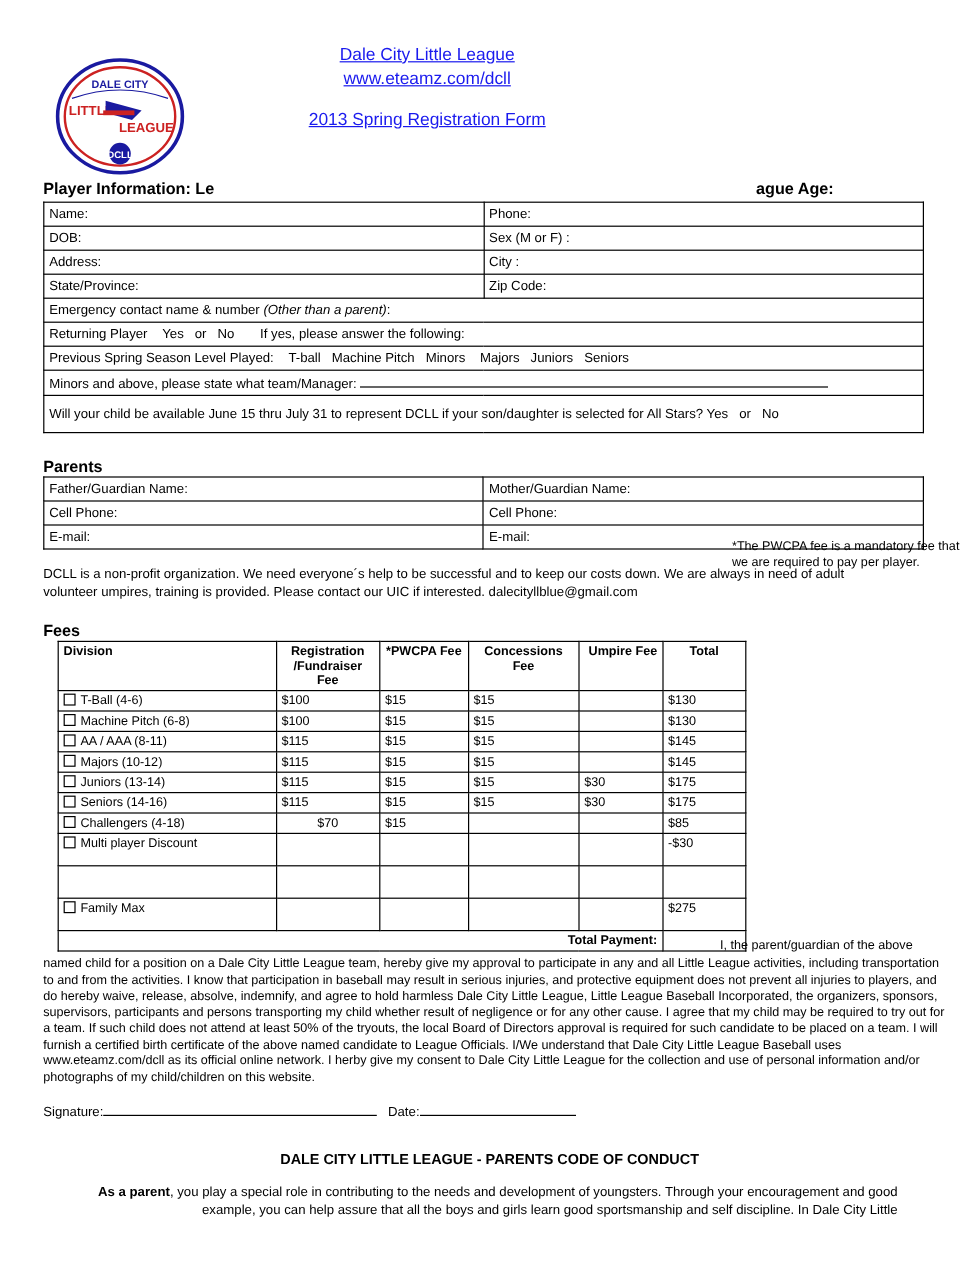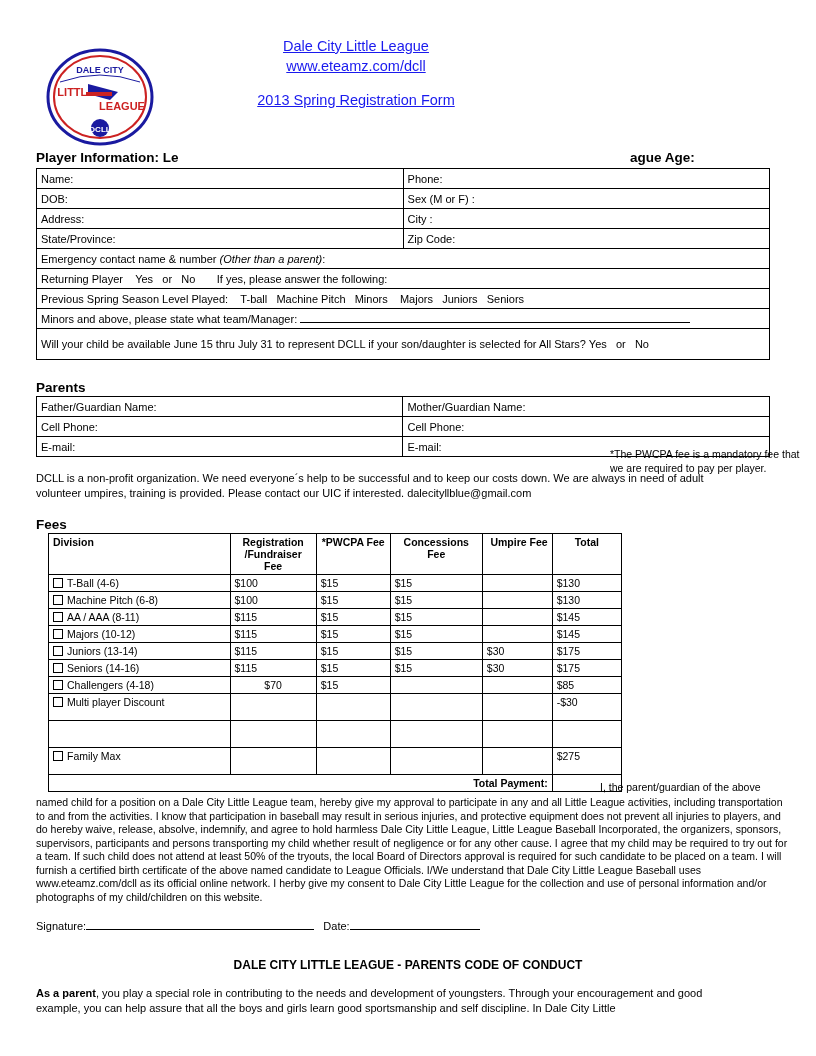--- a/index.html
+++ b/index.html
@@ -191,20 +191,21 @@
     text-align: center;
     font-weight: bold;
     font-size: 12px;
     margin: 26px 0 0 0;
   }
   .conduct-body {
     margin: 14px 36px 0 36px;
     font-size: 11px;
     line-height: 15px;
     width: 712px;
+    text-align: right;
   }
   .bold { font-weight: bold; }
 </style>
 </head>
 <body>
 
 <div class="page">
 
   <div class="header">
     <div class="logo">

